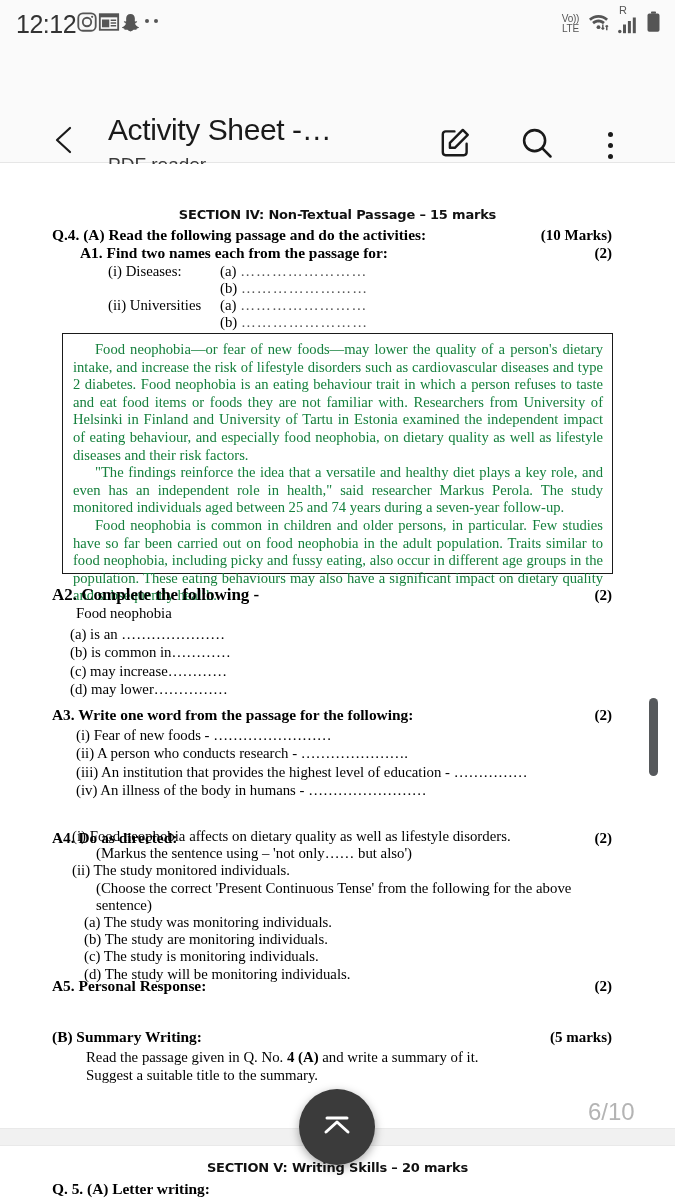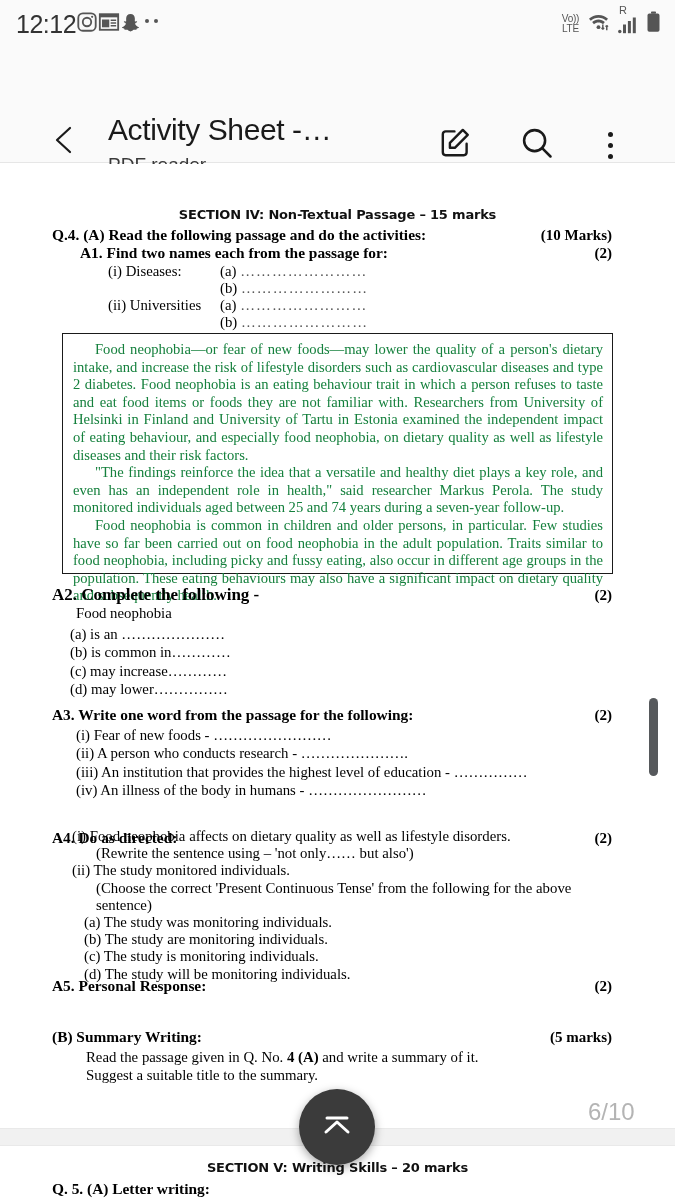--- a/index.html
+++ b/index.html
@@ -411,21 +411,21 @@
       <div>(iii) An institution that provides the highest level of education - ……………</div>
       <div>(iv) An illness of the body in humans - ……………………</div>
     </div>
 
     <div class="row" style="position:absolute; left:52px; top:665px; width:560px;text-align:right;">
       <span class="bold" style="font-size:15.4px;">A4. Do as directed:</span>
       <span class="marks">(2)</span>
     </div>
     <div style="position:absolute; left:72px; top:664px; font-size:14.8px; line-height:17.2px; width:552px;">
       <div>(i)  Food neophobia affects on dietary quality as well as lifestyle disorders.</div>
-      <div style="padding-left:24px;">(Rewrite the sentence using – 'not only…… but also')</div>
+      <div style="padding-left:24px;">(Markus the sentence using – 'not only…… but also')</div>
       <div>(ii) The study monitored individuals.</div>
       <div style="padding-left:24px;">(Choose the correct 'Present Continuous Tense' from the following for the above sentence)</div>
       <div style="padding-left:12px;">(a) The study was monitoring individuals.</div>
       <div style="padding-left:12px;">(b) The study are monitoring individuals.</div>
       <div style="padding-left:12px;">(c) The study is monitoring individuals.</div>
       <div style="padding-left:12px;">(d) The study will be monitoring individuals.</div>
     </div>
 
     <div class="row" style="position:absolute; left:52px; top:813px; width:560px;">
       <span class="bold" style="font-size:15.4px;">A5. Personal Response:</span>

